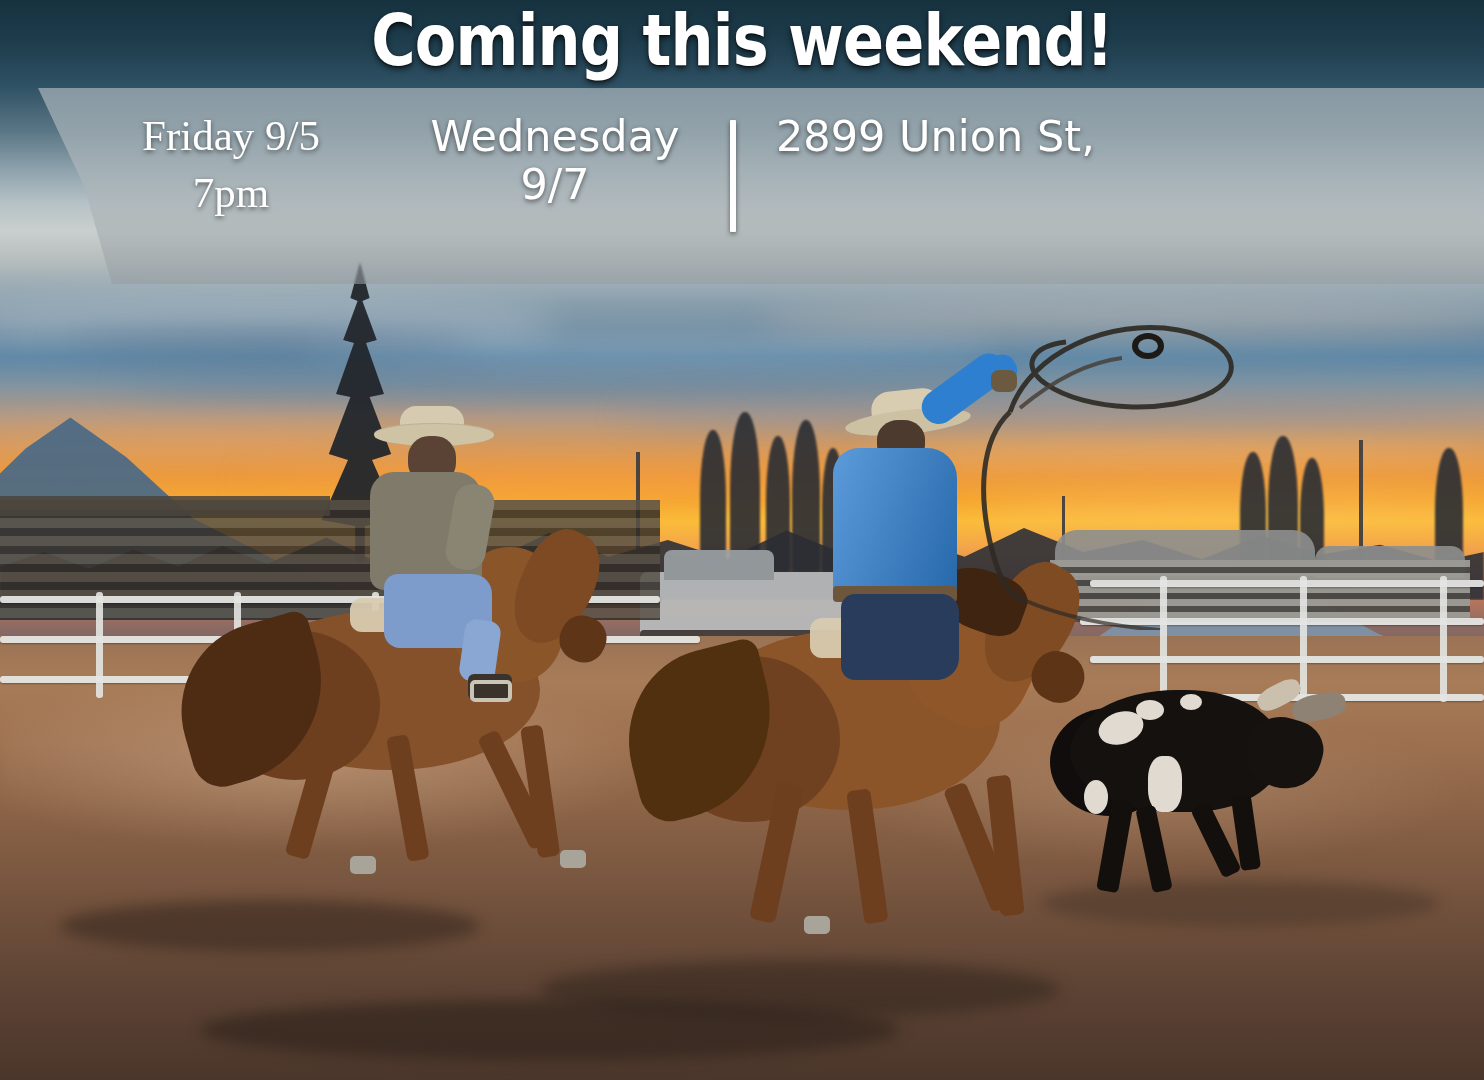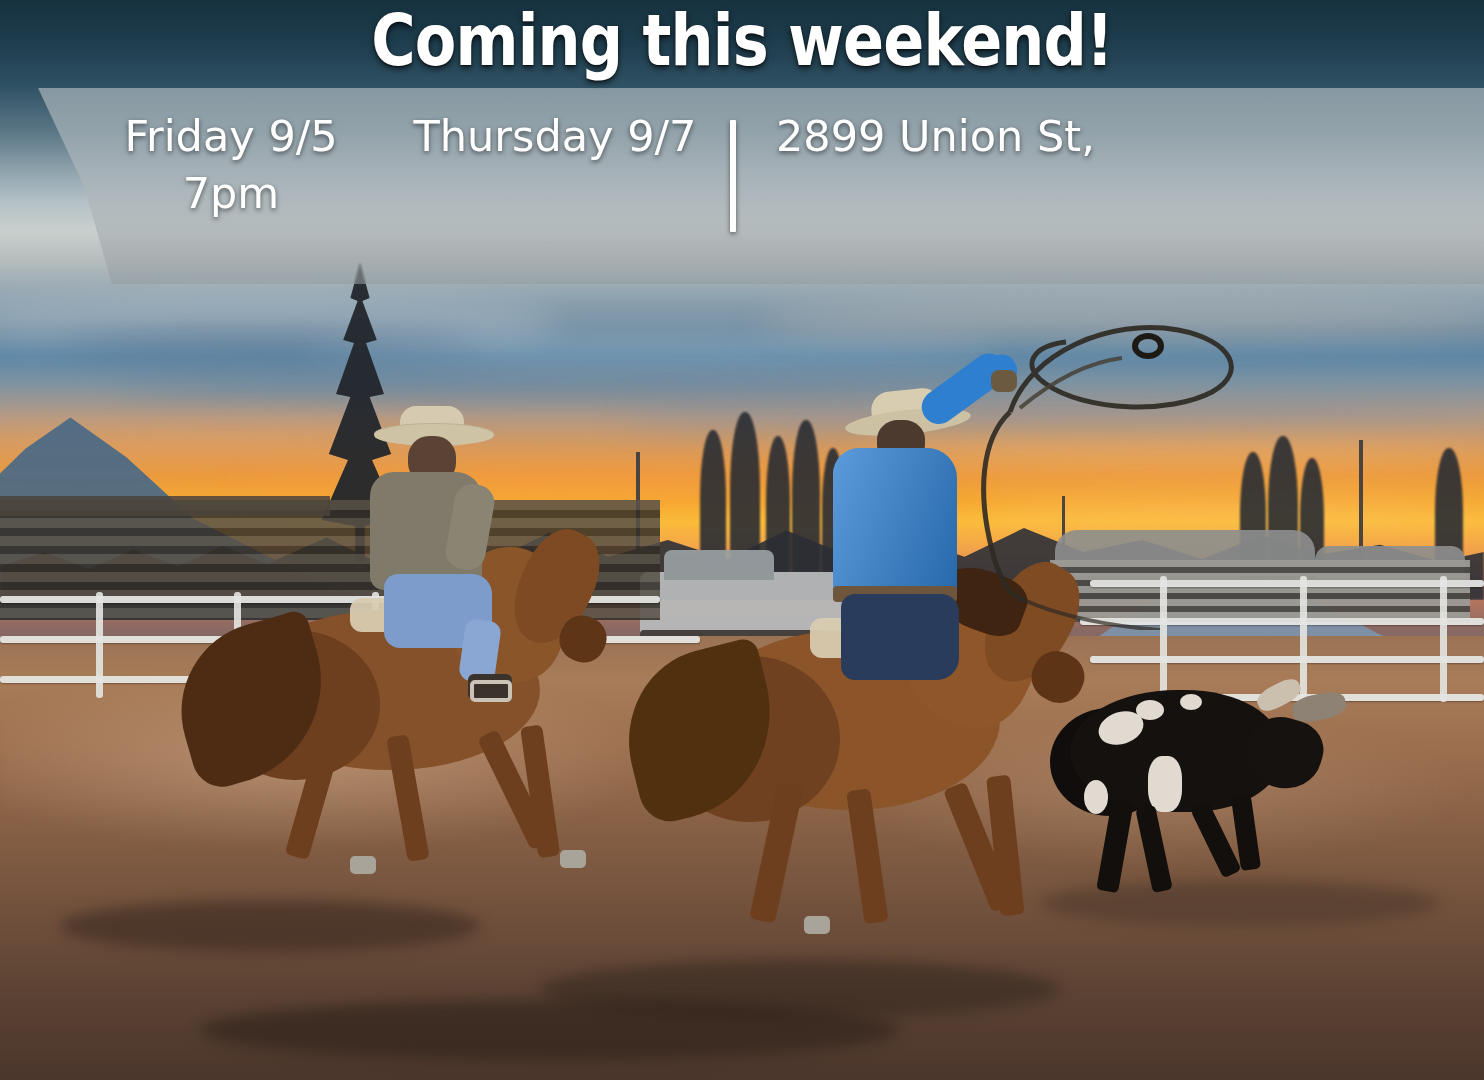--- a/index.html
+++ b/index.html
@@ -334,21 +334,21 @@
     display:flex;align-items:flex-start;
   }
   .sched-item{
     text-align:center;color:#fff;line-height:1.12;
     font-family:"DejaVu Sans", sans-serif;
     font-size:43px;font-weight:400;
     text-shadow:0 2px 5px rgba(0,0,0,.55);
   }
   .sched-item .day{display:block;}
   .sched-item .time{display:block;margin-top:9px;}
-  #sched-fri{width:330px;margin-left:66px;}
+  #sched-fri{width:330px;margin-left:66px;font-family:Liberation Serif, serif;}
   #sched-sat{width:360px;margin-left:8px;}
   #sched-sun{width:290px;margin-left:14px;}
   #divider{
     width:6px;height:112px;background:#fff;margin-left:30px;margin-top:8px;border-radius:1px;
     box-shadow:0 2px 5px rgba(0,0,0,.5);
   }
   #address{
     margin-left:40px;text-align:left;color:#fff;
     font-family:"DejaVu Sans", sans-serif;
     font-size:43px;line-height:1.12;
@@ -573,21 +573,21 @@
 
   <div id="schedule">
 
     <div class="sched-item" id="sched-fri">
       <span class="day">Friday 9/5</span>
       <span class="time">7pm</span>
     </div>
 
 
     <div class="sched-item" id="sched-sun">
-      <span class="day">Thursday 9/7</span>
+      <span class="day">Wednesday 9/7</span>
     </div>
 
     <div id="divider"></div>
 
     <div id="address">
       <span class="l1">2899 Union St,</span>
     </div>
 
   </div>
 

